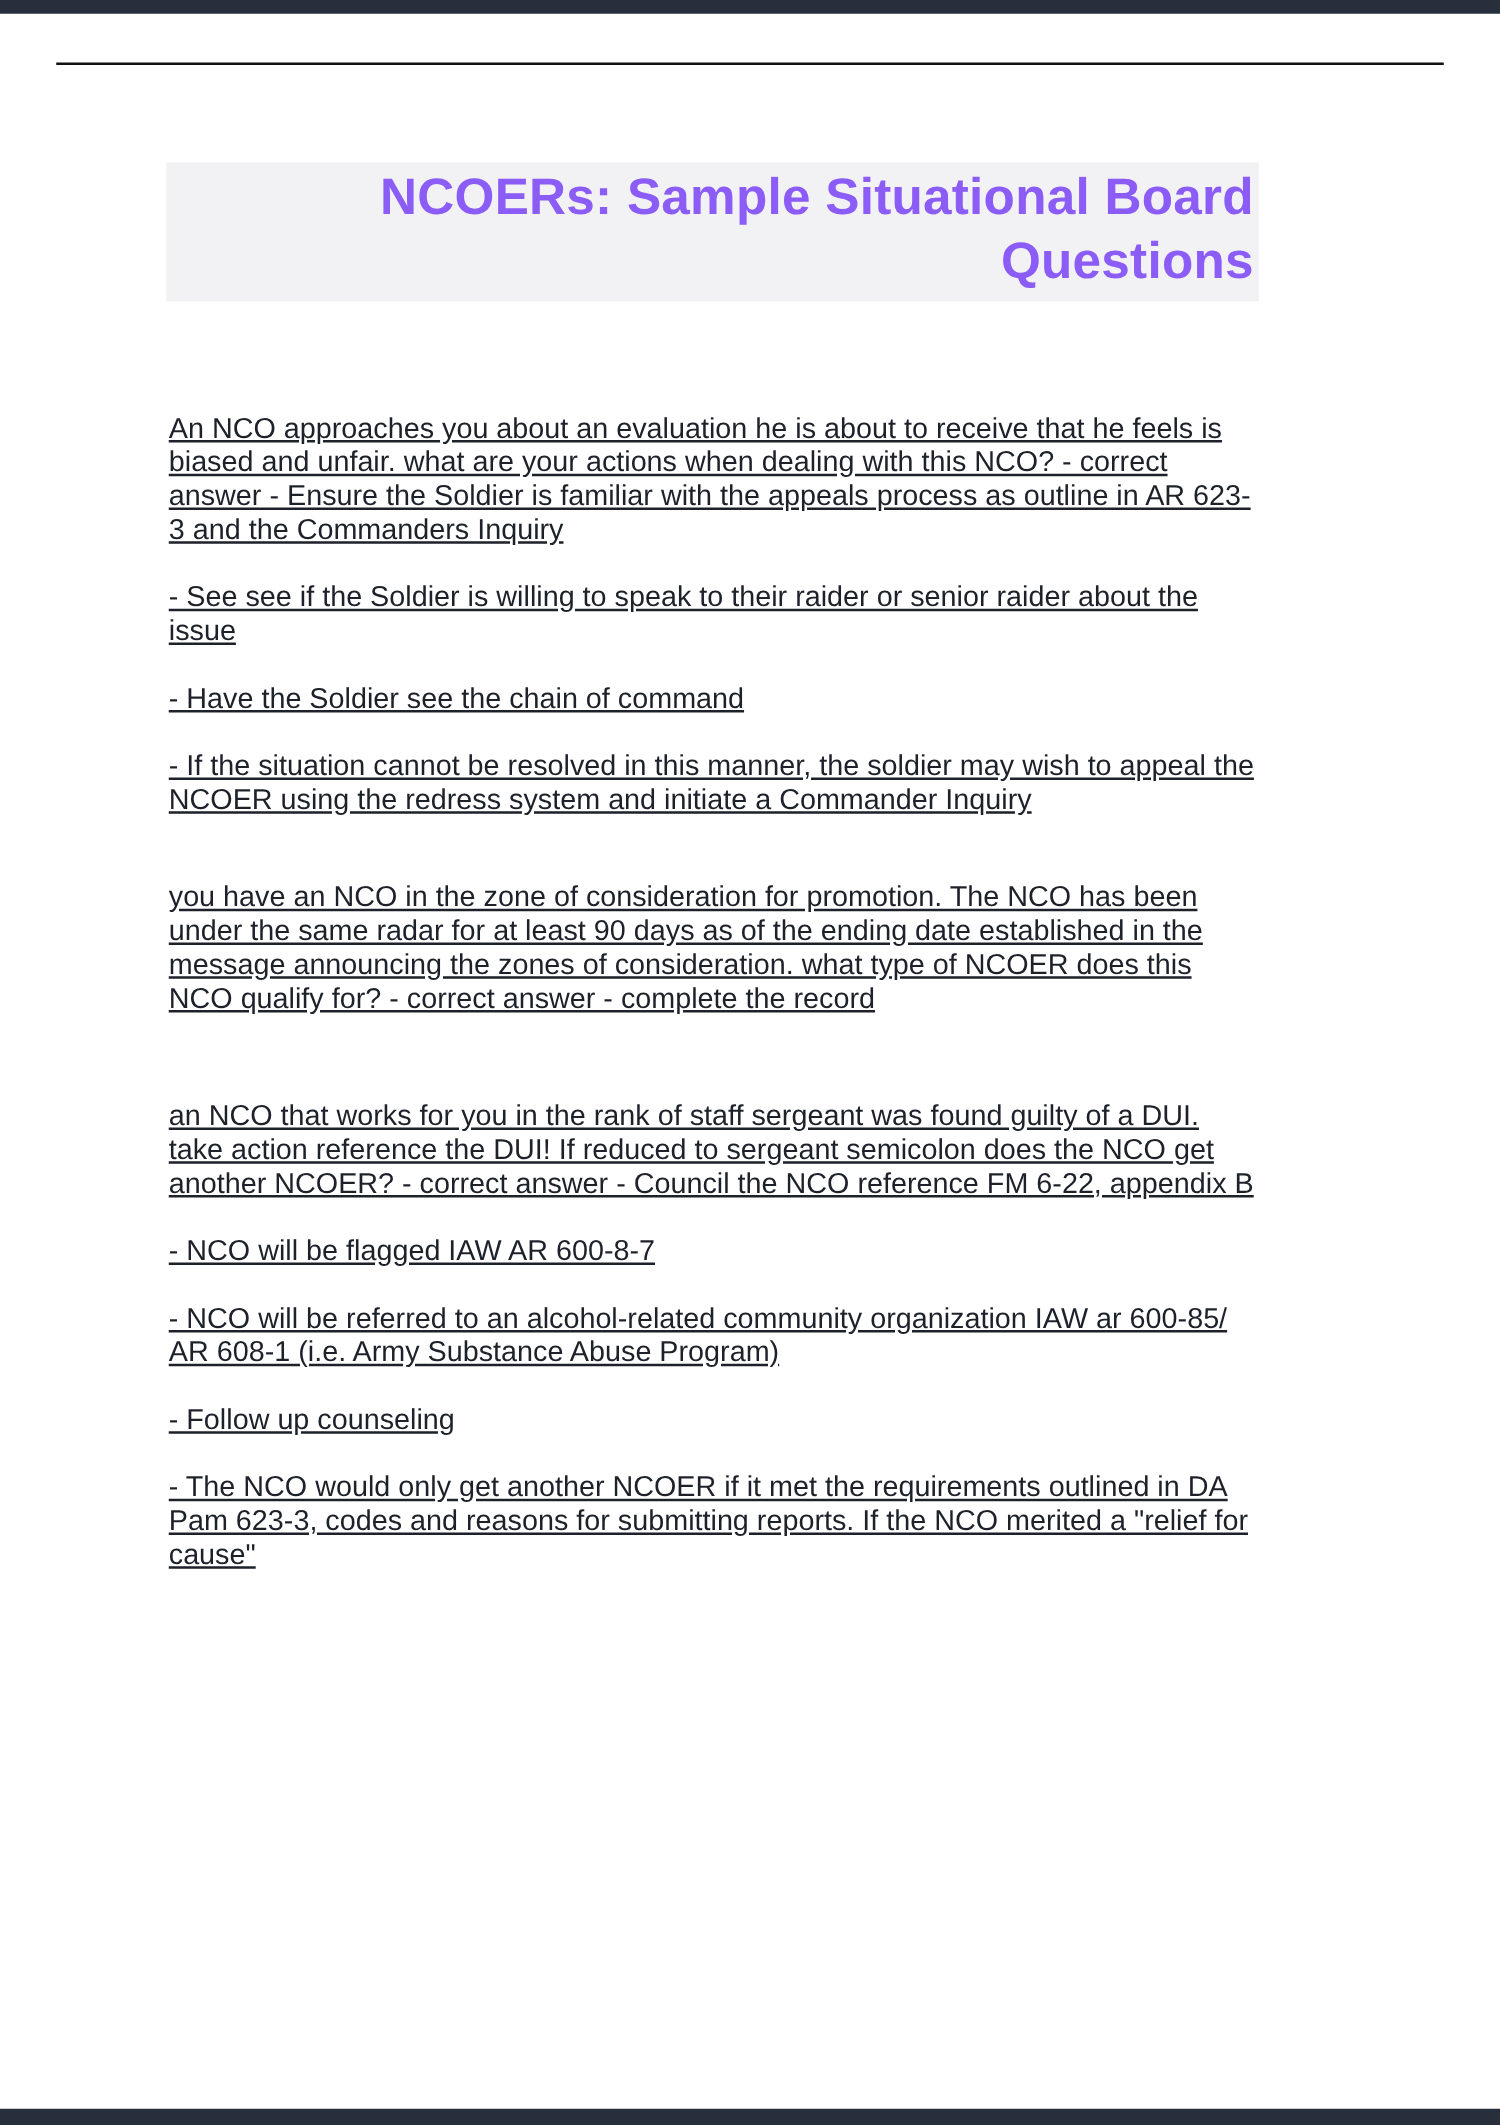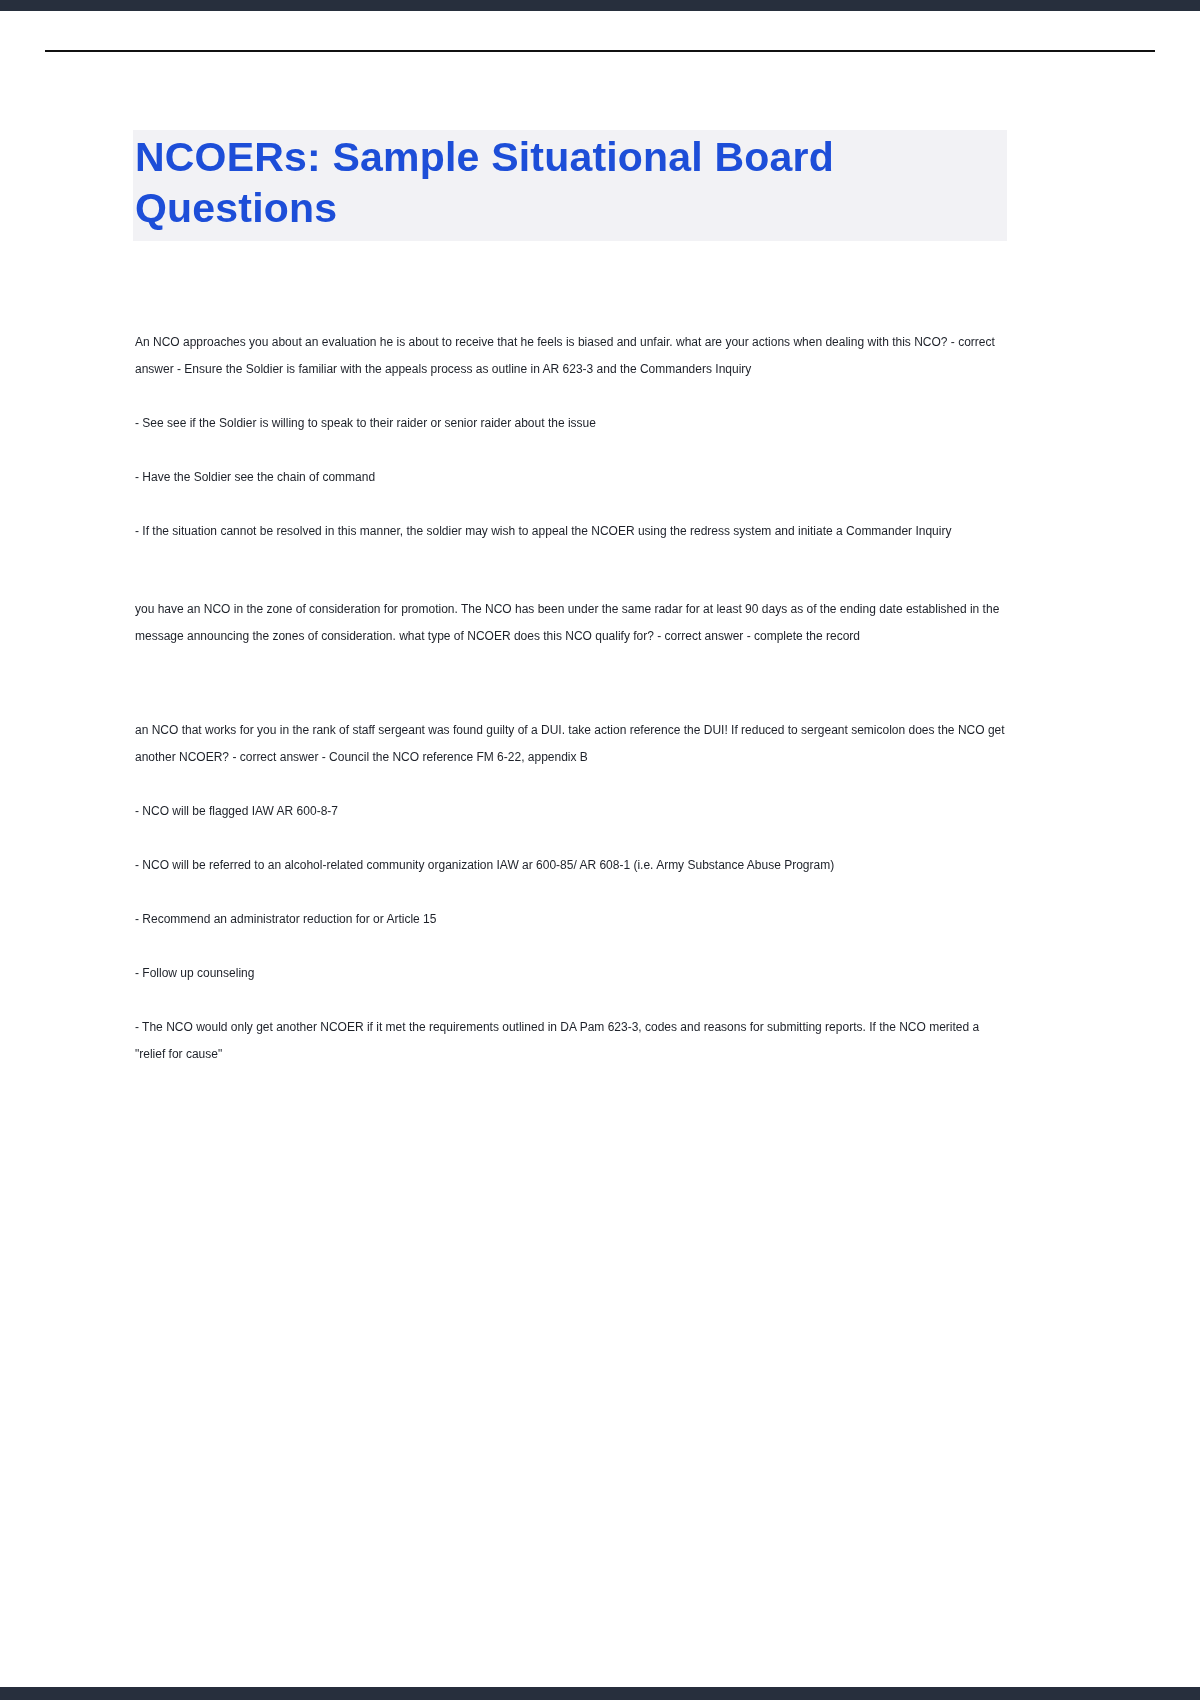--- a/index.html
+++ b/index.html
@@ -47,39 +47,41 @@
   .content {
     position: absolute;
     top: 130px;
     left: 135px;
     width: 872px;
   }
 
   .doc-title {
     display: block;
     background: #f2f2f5;
-    color: #1d4ed8;
+    color: #8b5cf6;
     font-size: 41px;
     line-height: 1.25;
     font-weight: 700;
     letter-spacing: 0.2px;
     padding: 2px 4px 6px 2px;
     margin-left: -2px;
     width: 874px;
+    text-align: right;
   }
 
   .body-text {
     margin-top: 88px;
   }
 
   .para {
-    font-size: 12px;
+    font-size: 23px;
     line-height: 27px;
     margin-bottom: 27px;
     color: #1d2129;
+    text-decoration: underline;
   }
 
   .para.gap-xl {
     margin-top: 51px;
   }
 
   .para.gap-lg {
     margin-top: 67px;
   }
 </style>
@@ -106,21 +108,20 @@
 
     <p class="para gap-xl">you have an NCO in the zone of consideration for promotion. The NCO has been under the same radar for at least 90 days as of the ending date established in the message announcing the zones of consideration. what type of NCOER does this NCO qualify for? - correct answer - complete the record</p>
 
 
     <p class="para gap-lg">an NCO that works for you in the rank of staff sergeant was found guilty of a DUI. take action reference the DUI! If reduced to sergeant semicolon does the NCO get another NCOER? - correct answer - Council the NCO reference FM 6-22, appendix B</p>
 
     <p class="para">- NCO will be flagged IAW AR 600-8-7</p>
 
     <p class="para">- NCO will be referred to an alcohol-related community organization IAW ar 600-85/ AR 608-1 (i.e. Army Substance Abuse Program)</p>
 
-    <p class="para">- Recommend an administrator reduction for or Article 15</p>
 
     <p class="para">- Follow up counseling</p>
 
     <p class="para">- The NCO would only get another NCOER if it met the requirements outlined in DA Pam 623-3, codes and reasons for submitting reports. If the NCO merited a "relief for cause"</p>
 
   </div>
 </div>
 
 <div class="bottom-bar"></div>
 

